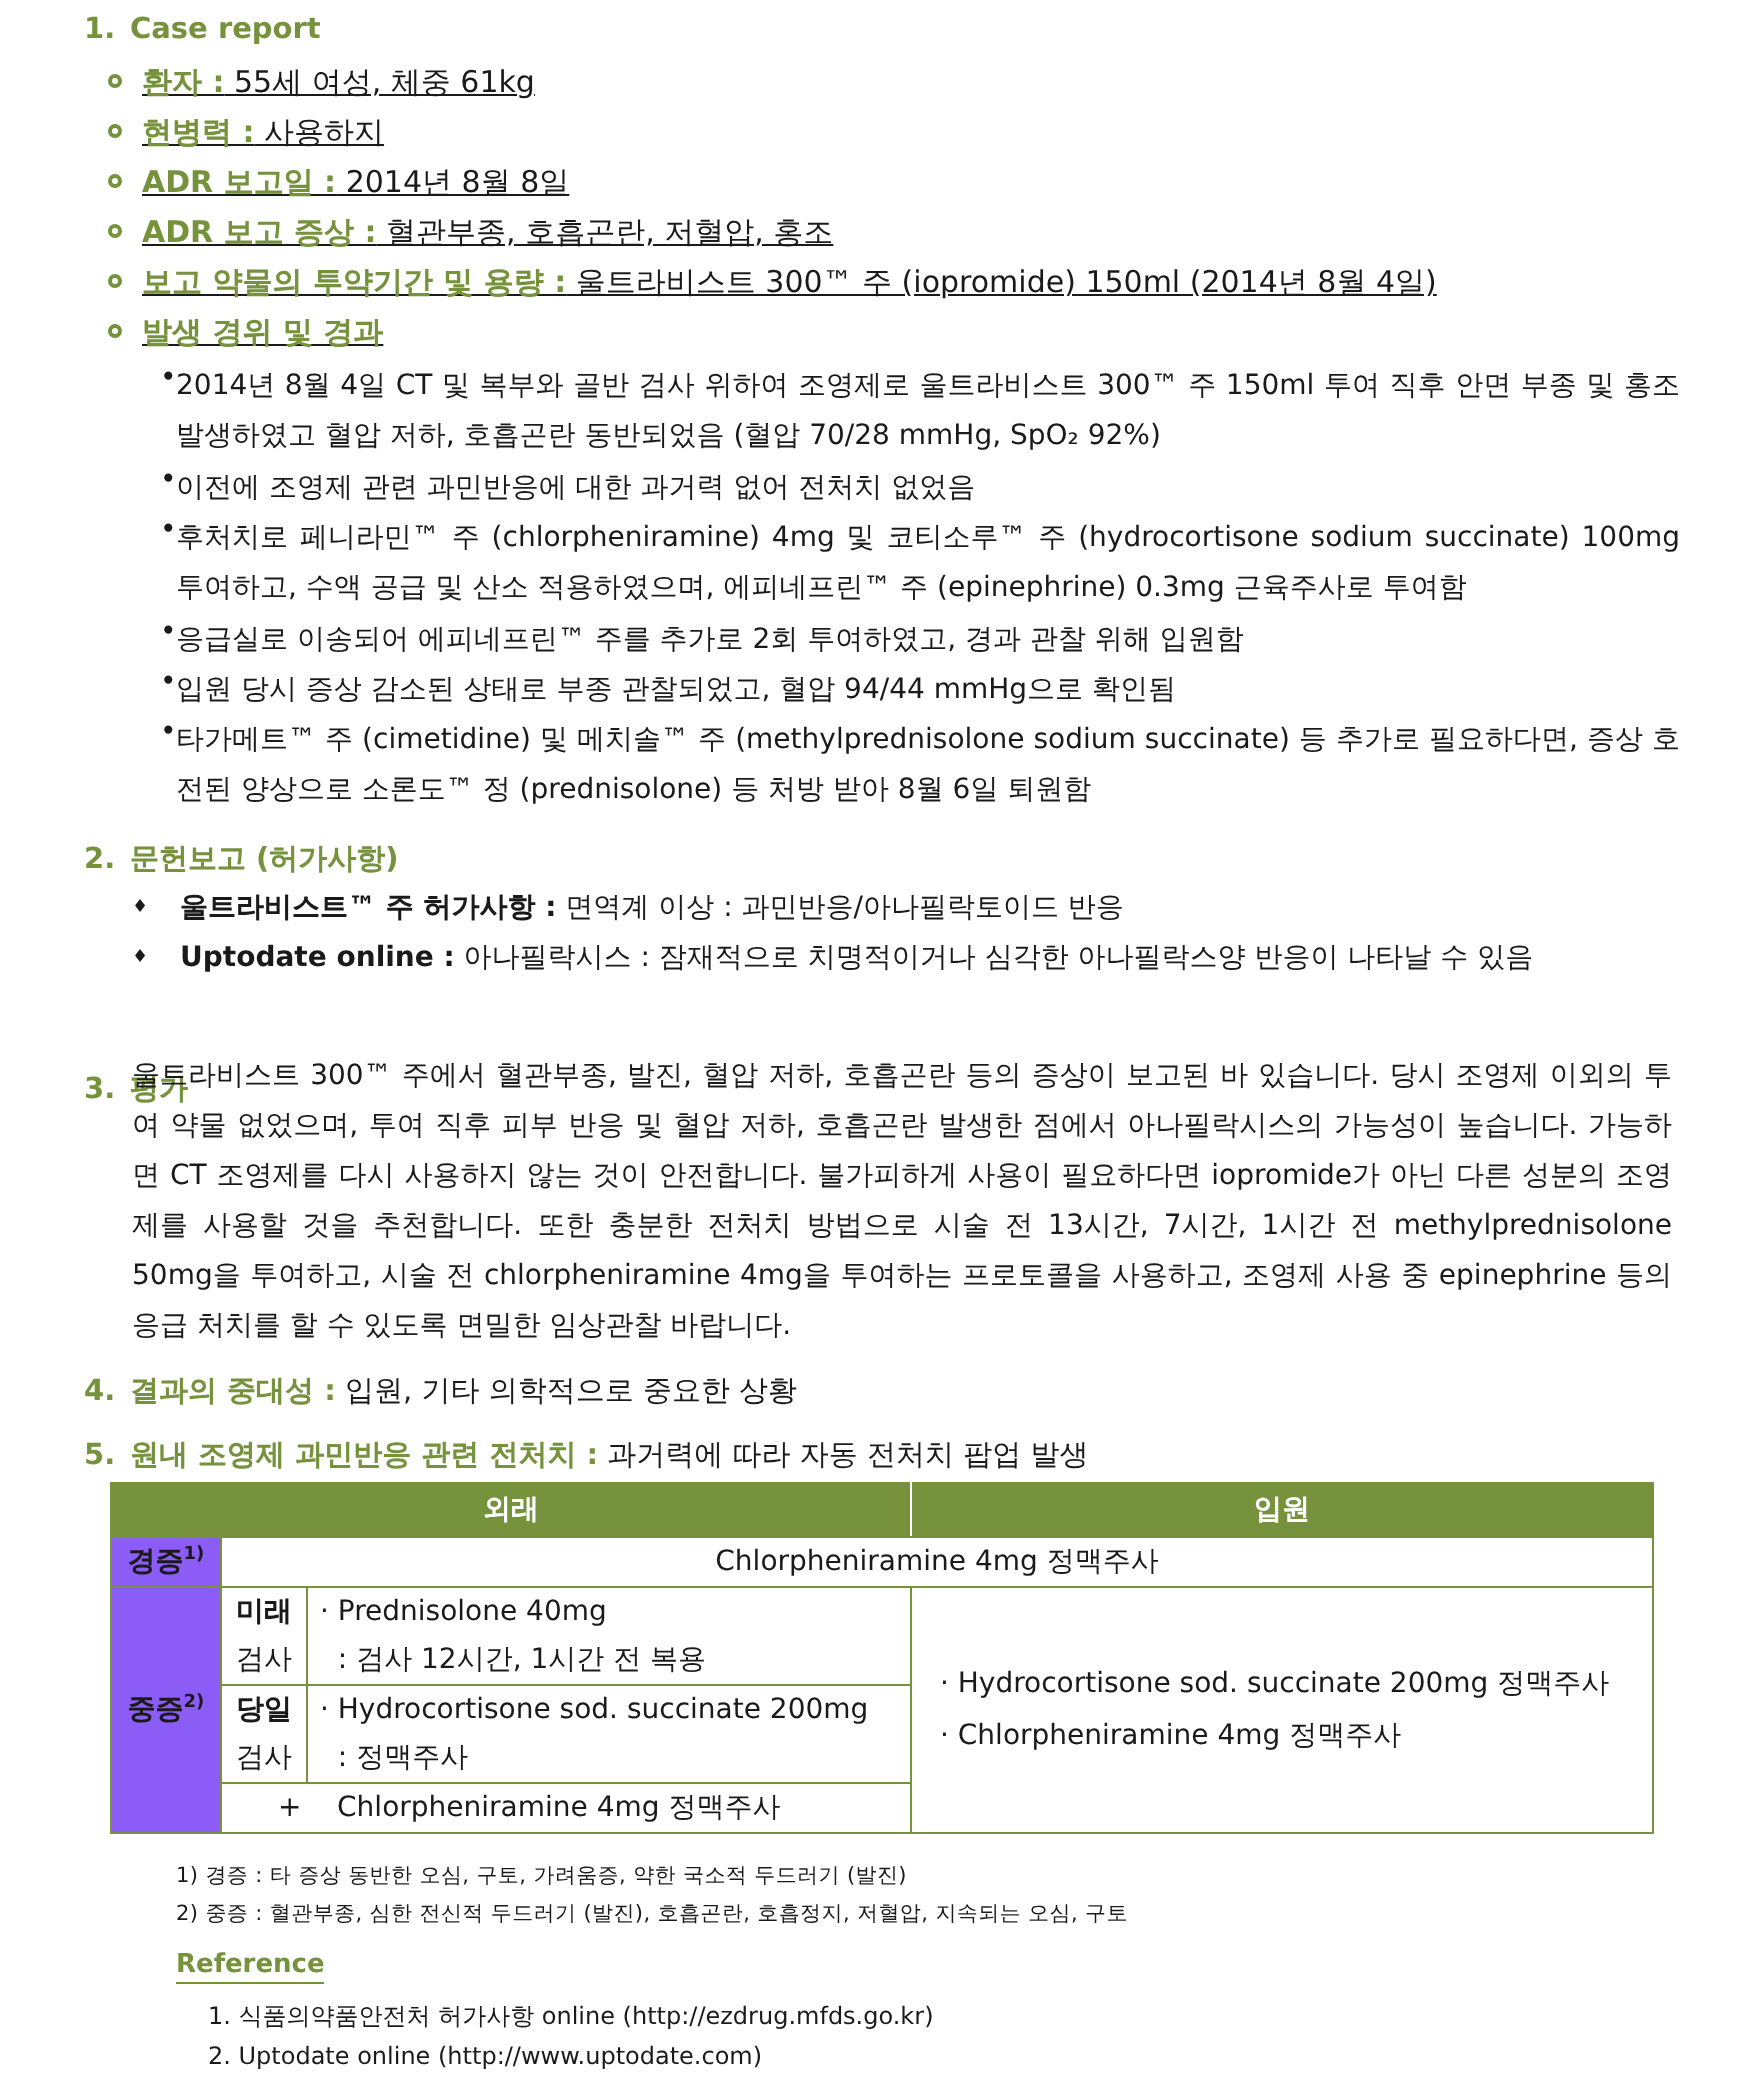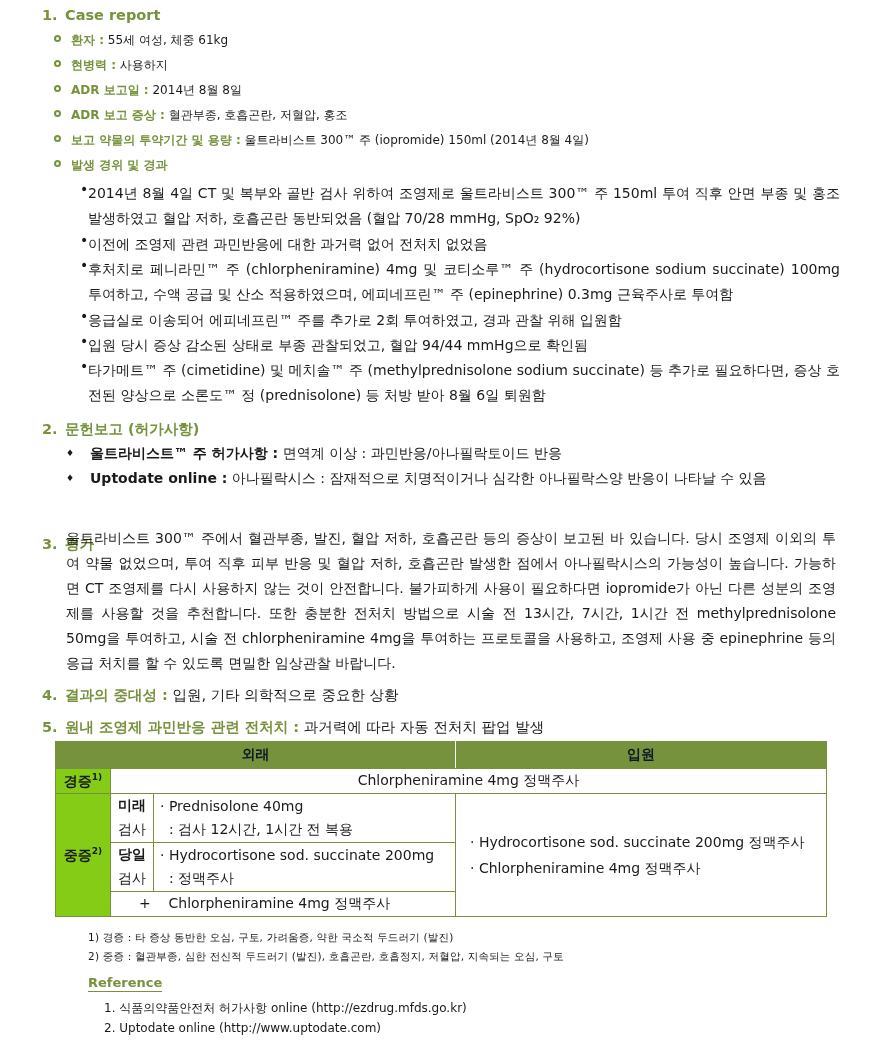--- a/index.html
+++ b/index.html
@@ -1,35 +1,35 @@
 <!DOCTYPE html>
 <html><head>
 <meta charset="utf-8">
 <style>
   html, body { margin: 0; padding: 0; background: #ffffff; }
   body { width: 881px; height: 1046px; position: relative; overflow: hidden;
          font-family: "DejaVu Sans", "Liberation Sans", sans-serif; color: #1a1a1a; font-size: 14px; }
   .sec-title { position: absolute; left: 42px; font-size: 14.5px; font-weight: bold; color: #76923c; white-space: nowrap; }
   .sec-title .num { display: inline-block; width: 23px; }
   .sec-title .plain { color: #1a1a1a; font-weight: normal; }
-  .o-item { position: absolute; left: 54px; white-space: nowrap; font-size: 12px; }
+  .o-item { position: absolute; left: 54px; white-space: nowrap; font-size: 15px; text-decoration: underline; }
   .o-bullet { display: inline-block; width: 7px; height: 7px; border: 2px solid #76923c; border-radius: 50%; margin-right: 10px; vertical-align: 2px; box-sizing: content-box; width: 3px; height: 3px; }
   .o-label { color: #76923c; font-weight: bold; }
   .dot-item { position: absolute; left: 80px; width: 760px; font-size: 14px; }
   .dot-item .b { position: absolute; left: 0; top: 0; }
   .dot-item .t { margin-left: 8px; line-height: 25px; text-align: justify; text-align-last: left; }
   .dia-item { position: absolute; left: 66px; white-space: nowrap; font-size: 14px; }
   .dia-item .b { display: inline-block; width: 24px; font-size: 9px; vertical-align: 2px; }
   .dia-item .lbl { font-weight: bold; }
   .para { position: absolute; left: 66px; width: 770px; font-size: 14px; line-height: 25px; text-align: justify; }
   table.pre { position: absolute; left: 55px; top: 741px; width: 772px; border-collapse: collapse; font-size: 14px; }
   table.pre td, table.pre th { border: 1px solid #76923c; padding: 0 6px; height: 24px; }
-  table.pre th { background: #76923c; color: #0f172a; font-weight: bold; height: 26px; text-align: center; }
+  table.pre th { background: #76923c; color: #ffffff; font-weight: bold; height: 26px; text-align: center; }
   table.pre th.sep { border-right: 1px solid #ffffff; }
-  td.lead { background: #84cc16; font-weight: bold; text-align: center; width: 42px; }
+  td.lead { background: #8b5cf6; font-weight: bold; text-align: center; width: 42px; }
   td.sub { width: 34px; text-align: center; padding: 0 4px !important; }
   td.sub .bold { font-weight: bold; }
   sup { font-size: 9px; }
   .fn { position: absolute; left: 88px; font-size: 10.5px; white-space: nowrap; letter-spacing: 0.2px; }
   .ref-title { position: absolute; left: 88px; top: 975px; font-size: 13px; font-weight: bold; color: #76923c; border-bottom: 1.5px solid #76923c; padding-bottom: 1px; }
   .ref { position: absolute; left: 104px; font-size: 12px; white-space: nowrap; text-align: right; }
 </style>
 </head>
 <body>
 

